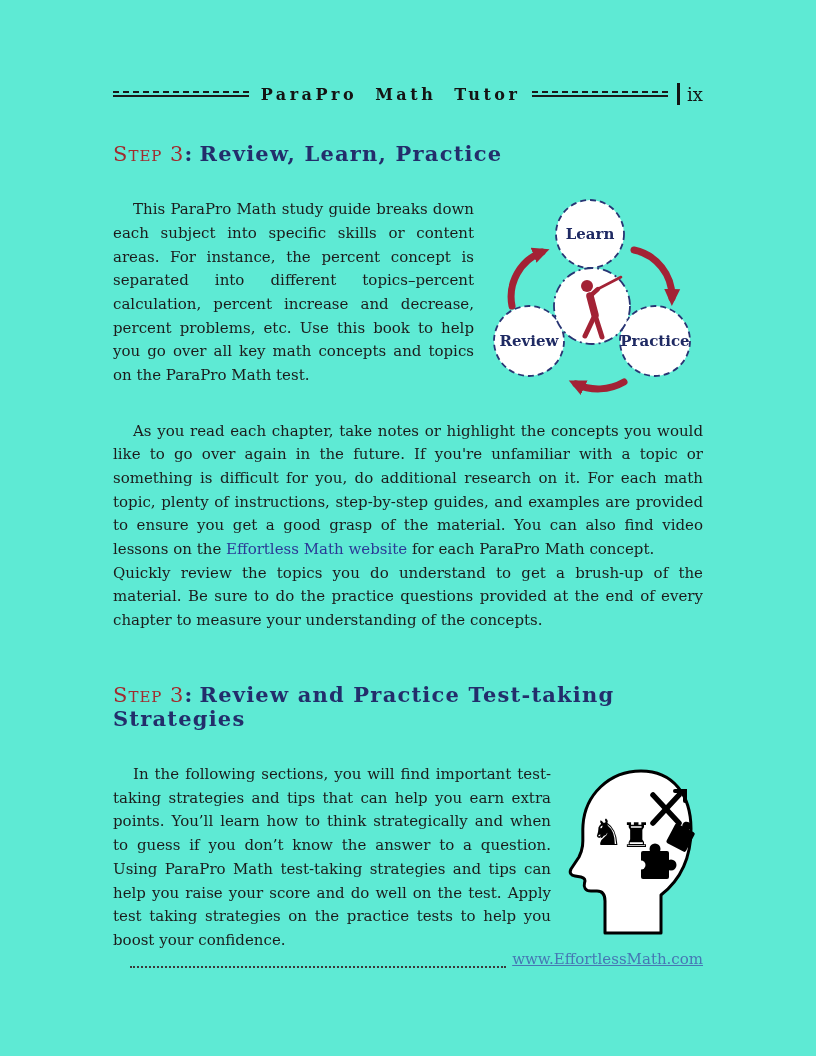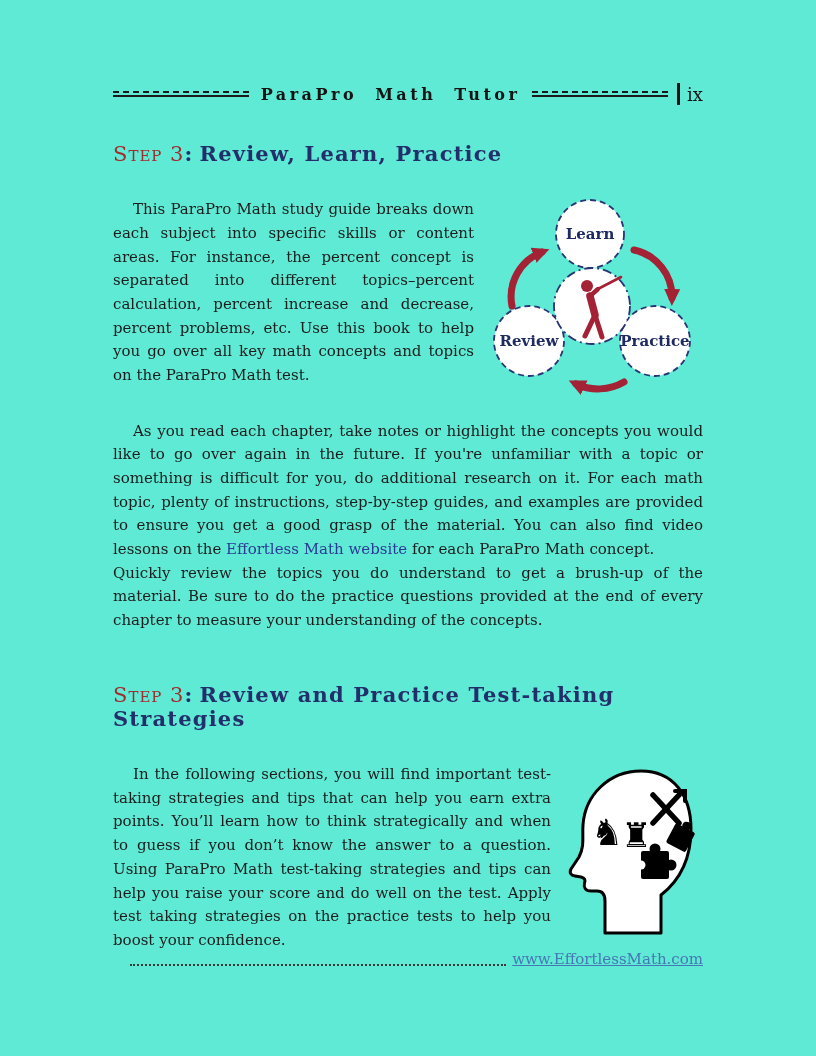--- a/index.html
+++ b/index.html
@@ -55,21 +55,21 @@
     margin: -2px 0 4px 14px; padding: 0;
   }
   figure.head-figure {
     float: right; width: 140px; height: 172px;
     margin: 2px 0 4px 12px; padding: 0;
   }
 
   
   .page-footer {
     position: absolute; left: 130px; right: 113px; top: 950px;
-    display: flex; align-items: center;
+    display: flex; align-items: flex-end;
   }
   .dotted-leader { flex: 1 1 auto; height: 14px; border-bottom: 2px dotted #3a3a3a; margin-right: 6px; }
   a.footer-link { font-size: 15px; color: #4677b4; text-decoration: underline; white-space: nowrap; cursor: pointer; }
 
   svg text.circle-label {
     font-family: "DejaVu Serif", serif; font-weight: bold;
     fill: #1f2a63; font-size: 15px;
   }
   svg text.chess-glyph { font-family: "DejaVu Sans", sans-serif; fill: #000; }
 </style>

